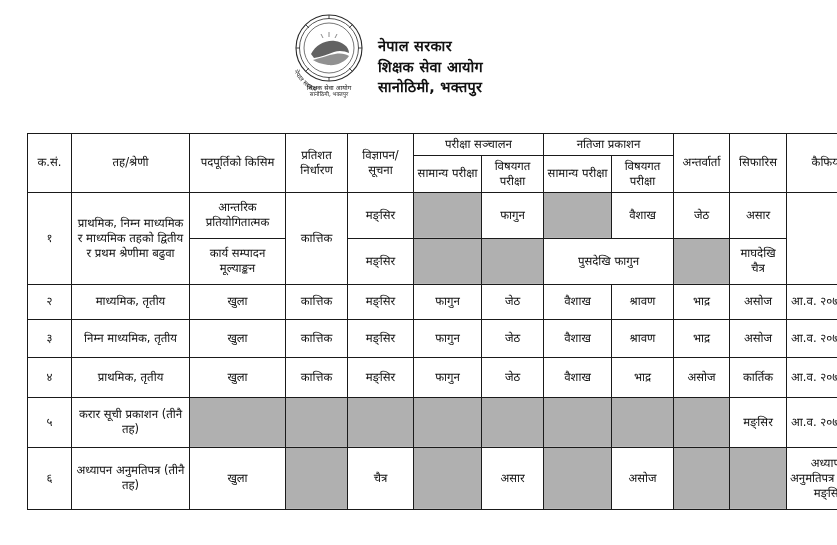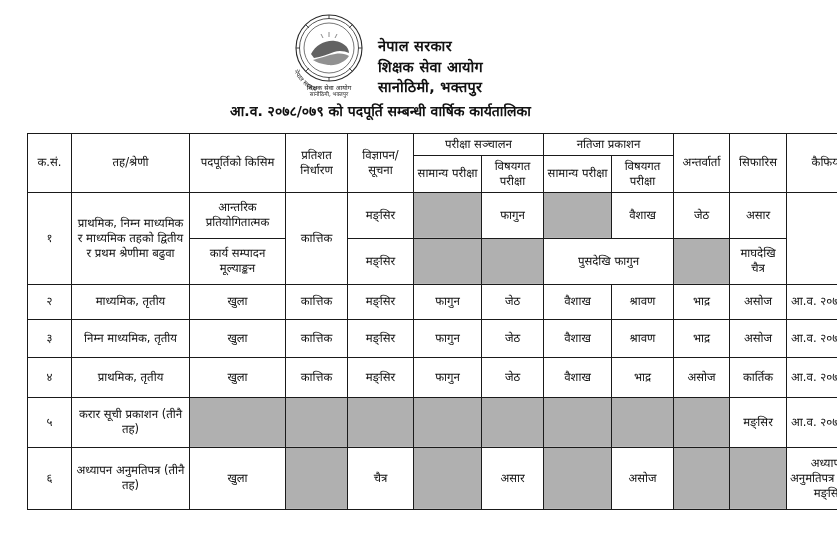--- a/index.html
+++ b/index.html
@@ -153,21 +153,20 @@
       <text x="46" y="92" font-size="5.6" font-family="DejaVu Sans, sans-serif" fill="#222" text-anchor="middle">सानोठिमी, भक्तपुर</text>
     </svg>
   </div>
 
   <div class="org-lines">
     <div class="org-line">नेपाल सरकार</div>
     <div class="org-line">शिक्षक सेवा आयोग</div>
     <div class="org-line">सानोठिमी, भक्तपुर</div>
   </div>
 
-  <div class="doc-subtitle">आ.व. २०७८/०७९ को पदपूर्ति सम्बन्धी वार्षिक कार्यतालिका</div>
 </div>
 
 <div class="table-wrap">
   <table class="sched">
     <colgroup>
       <col class="c-sn">
         <col class="c-level">
         <col class="c-kisim">
         <col class="c-pct">
       <col class="c-ad">

